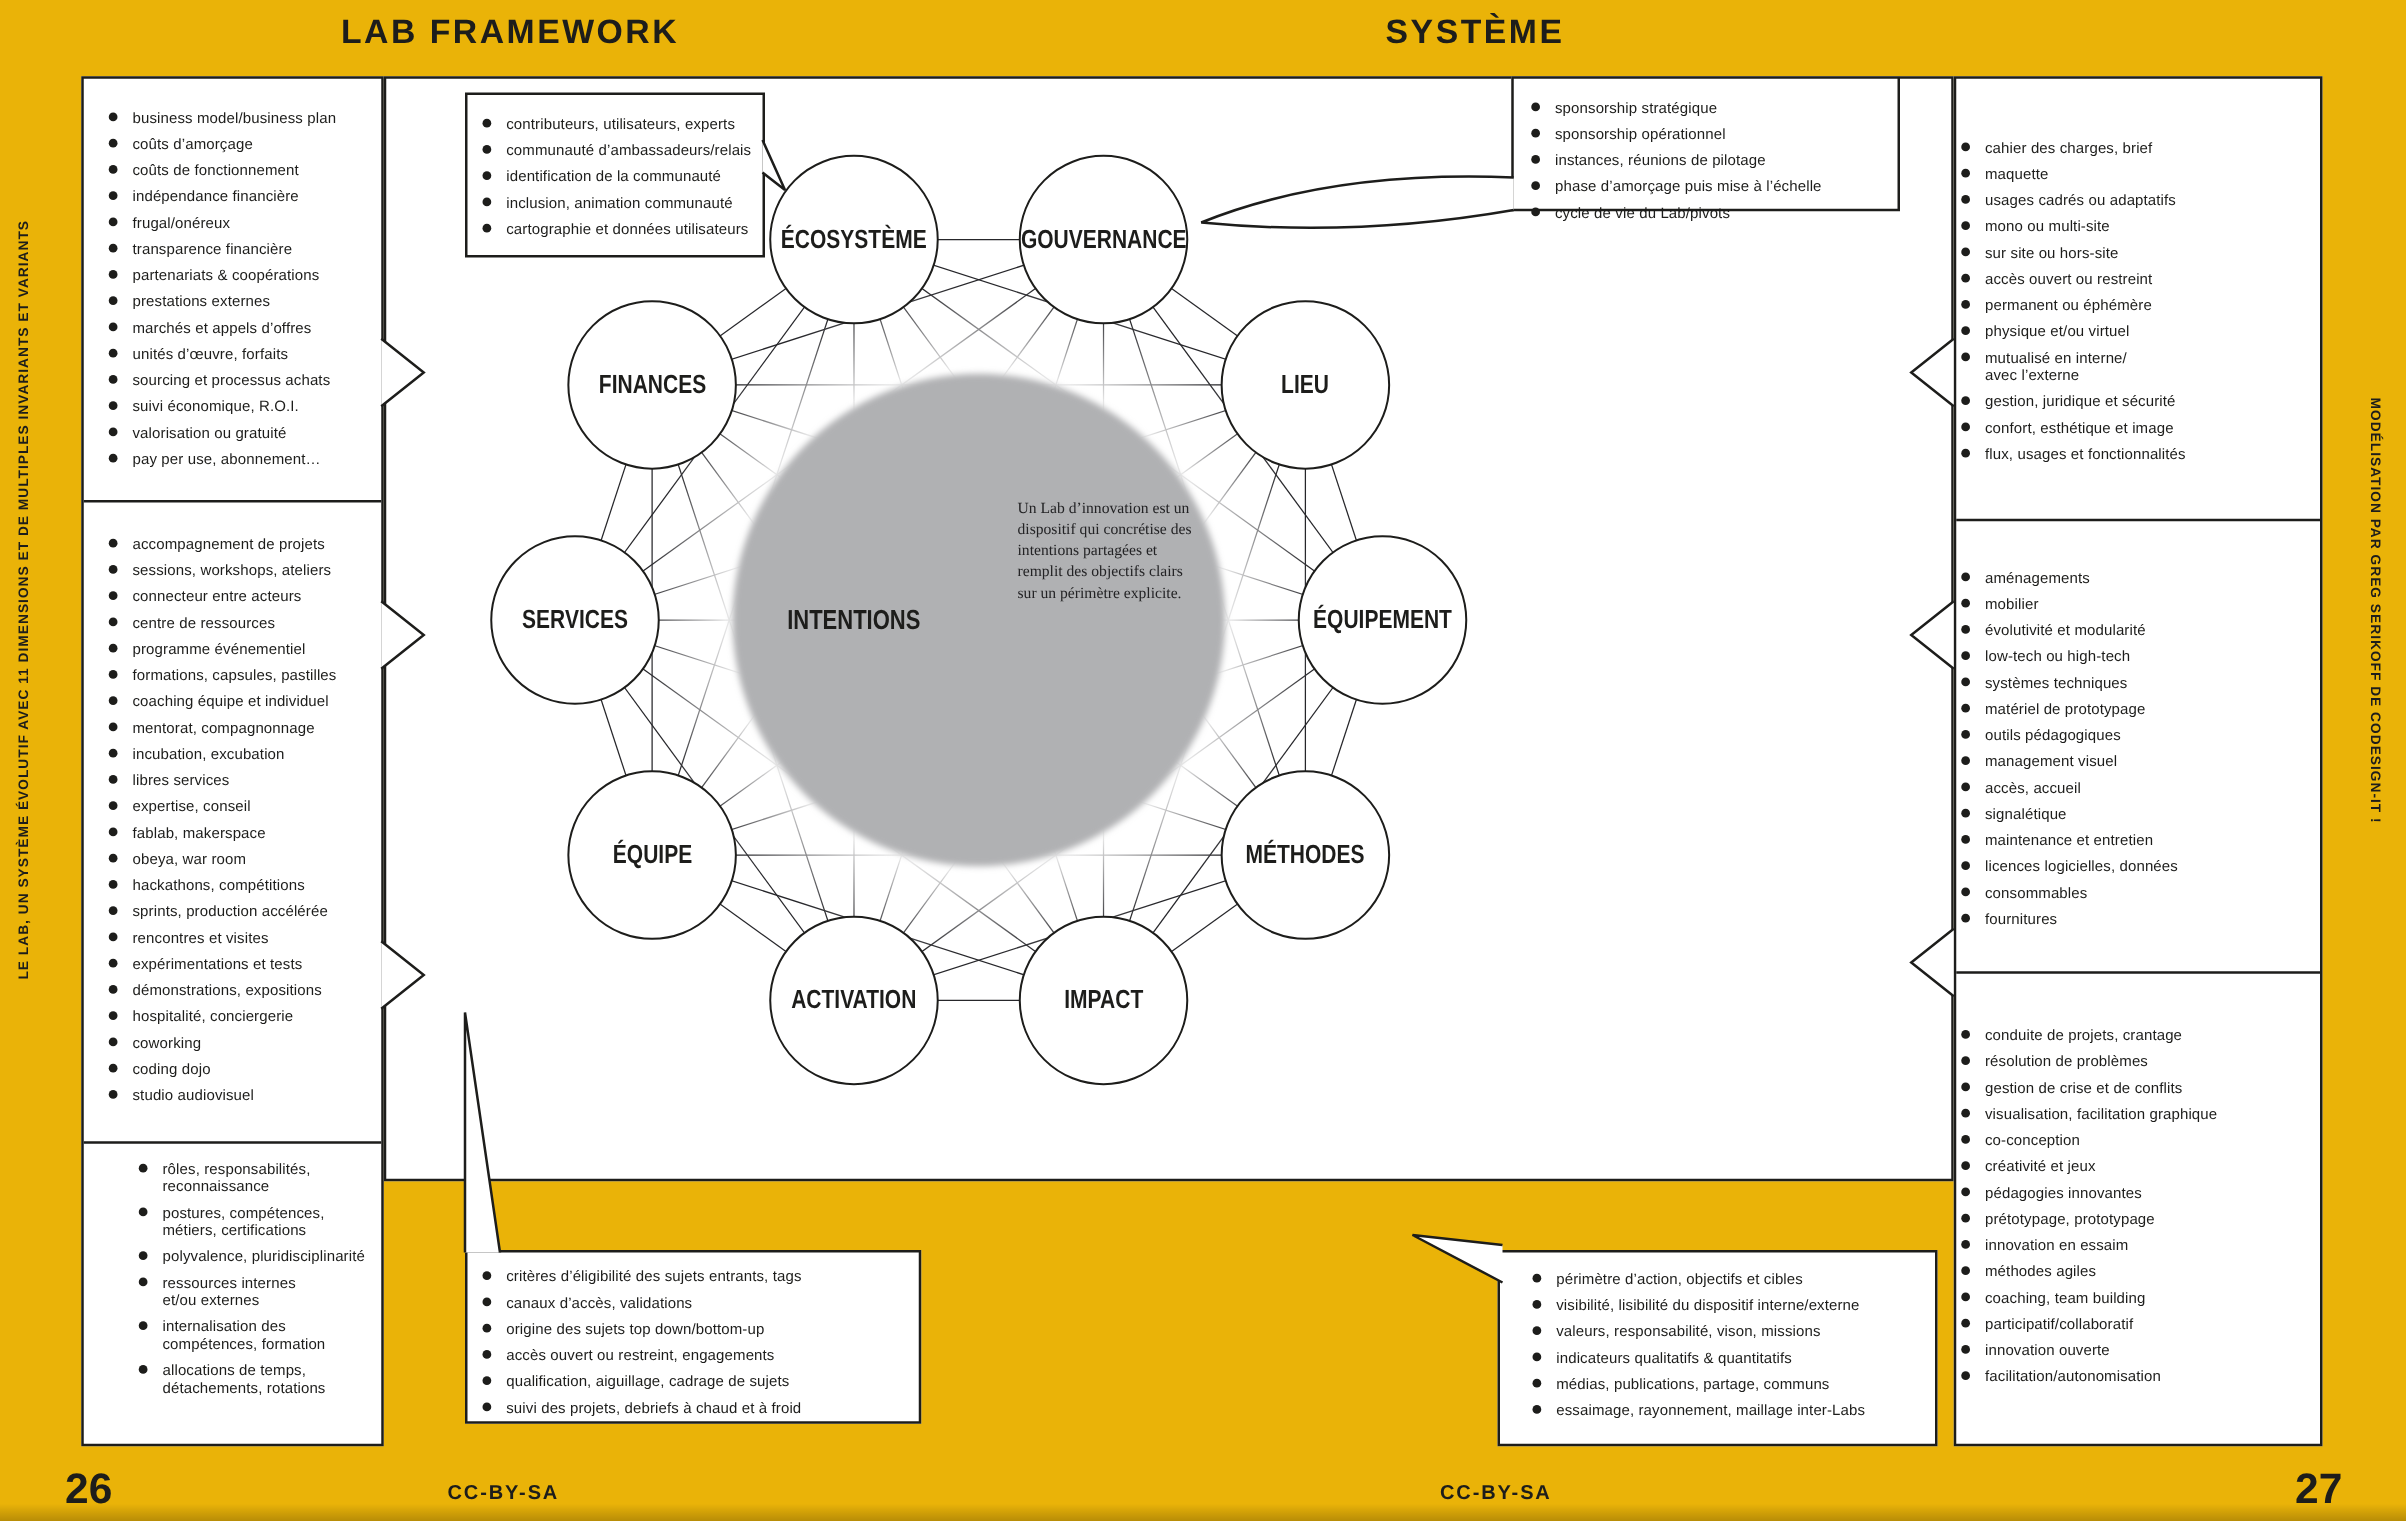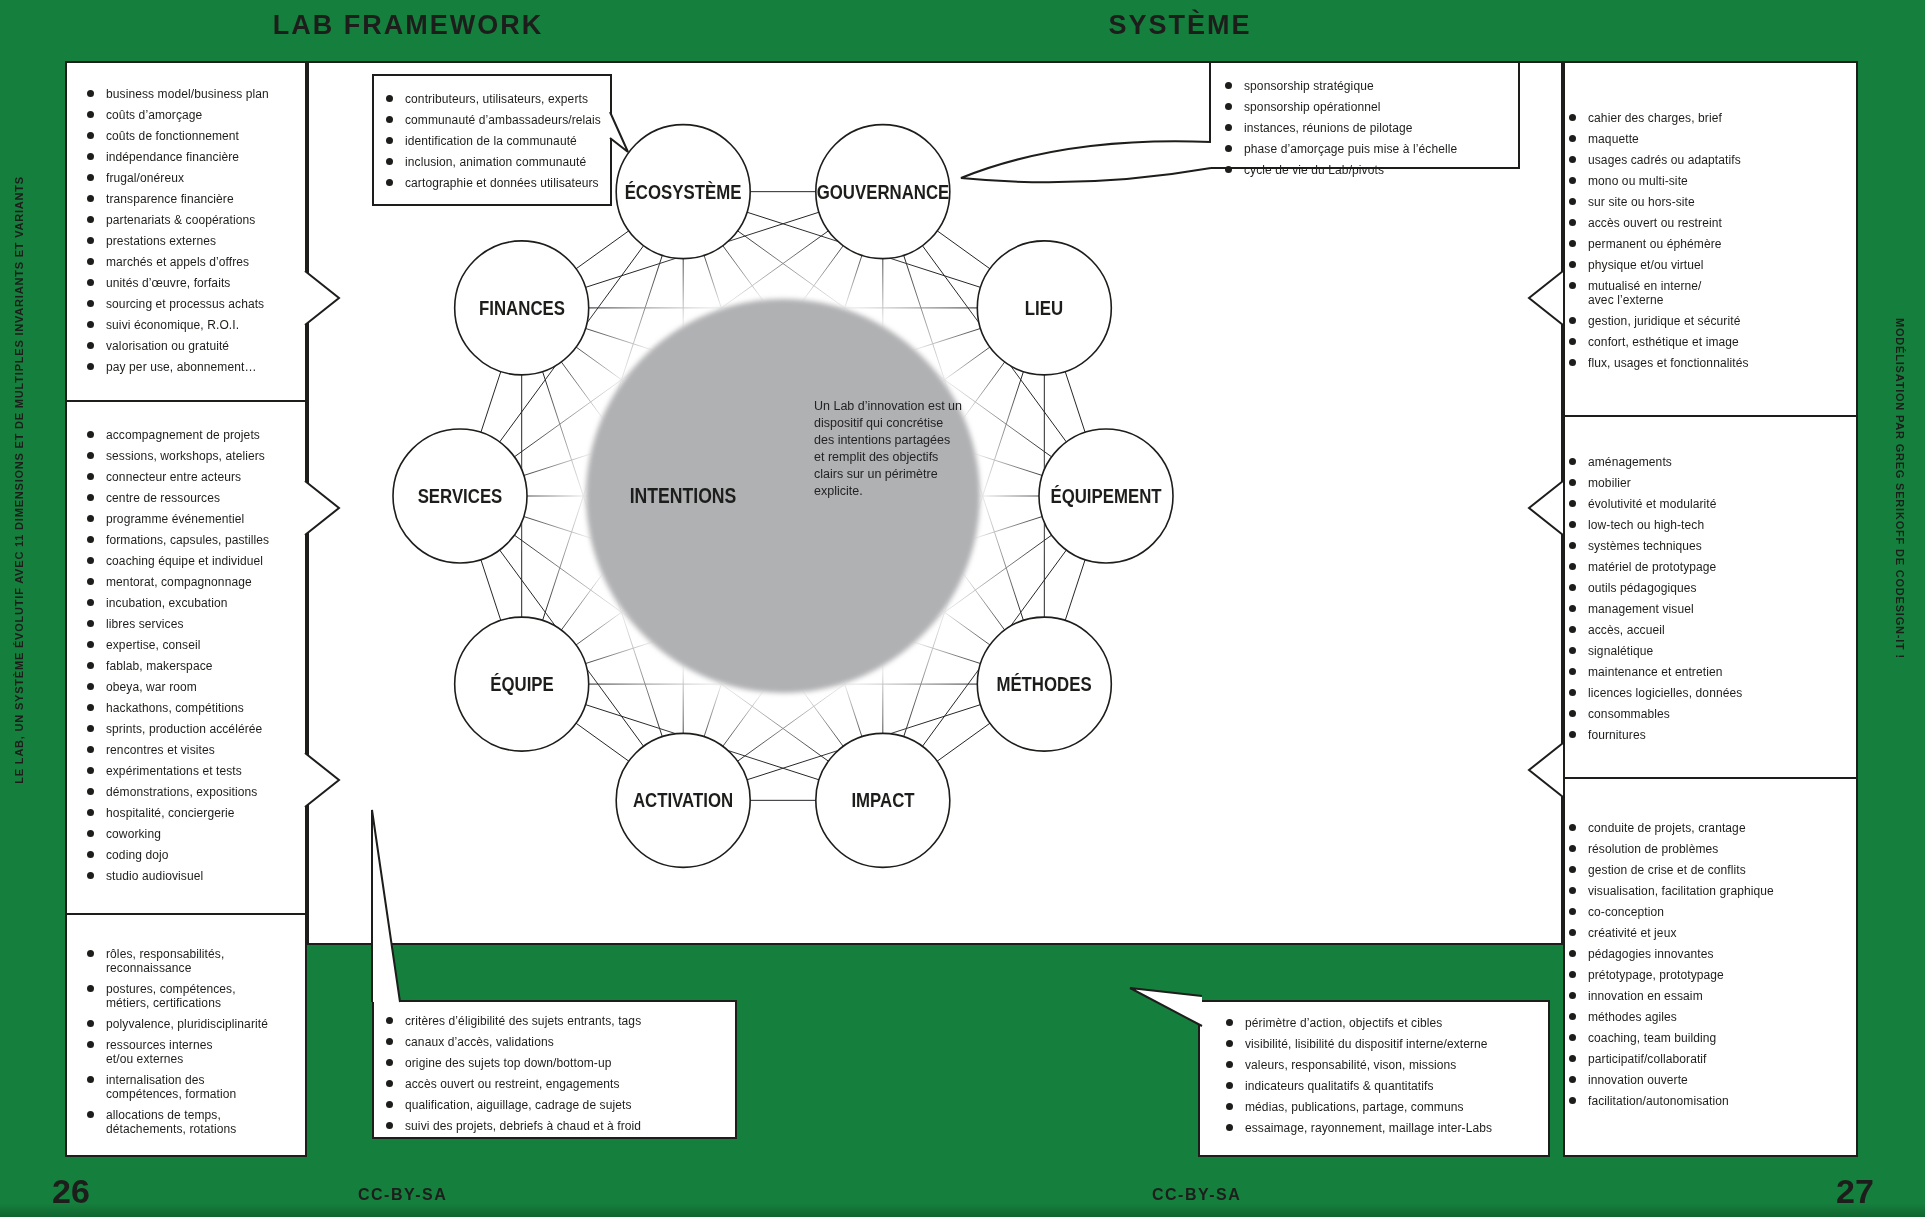--- a/index.html
+++ b/index.html
@@ -14,31 +14,31 @@
   .section{position:absolute;left:0;right:0;box-sizing:border-box;}
   .divider{position:absolute;left:0;right:0;height:2px;background:#1d1d1b;}
   .li{display:flex;align-items:flex-start;margin-bottom:7px;}
   .dot{width:7px;height:7px;border-radius:50%;background:#1d1d1b;margin:3px 12px 0 0;flex:0 0 auto;}
   .txt{font-size:12px;line-height:14px;white-space:pre-line;letter-spacing:0.1px;}
   .diagram-svg{position:absolute;left:307px;top:61px;}
   .dim-label{position:absolute;transform:translate(-50%,-50%) scaleX(0.8);font-size:21px;font-weight:700;
              white-space:nowrap;letter-spacing:0px;}
   .center-label{position:absolute;transform:translate(-50%,-50%) scaleX(0.8);font-size:22px;font-weight:700;}
   .center-text{position:absolute;left:814px;top:398px;width:150px;font-size:12.5px;line-height:17px;color:#232325;}
-  .center-text p{margin:0 0 16px 0;}
+  .center-text p{margin:0 0 16px 0;font-family:Liberation Serif, serif;}
   .tail{position:absolute;overflow:visible;}
   .footer-num{position:absolute;font-size:34px;font-weight:700;}
   .footer-cc{position:absolute;font-size:16px;font-weight:700;letter-spacing:1.5px;}
   .bottom-shade{position:absolute;left:0;right:0;bottom:0;height:14px;
                 background:linear-gradient(180deg,rgba(0,0,0,0),rgba(0,0,0,0.22));}
 </style>
 </head>
 <body>
 
-<div class="canvas" style="background: #15803d;">
+<div class="canvas" style="background: #eab308;">
 
   <div class="title" style="left:408px;">LAB FRAMEWORK</div>
   <div class="title" style="left:1180px;">SYSTÈME</div>
 
   <div class="vtext flip" style="left:13px;top:176px;">LE LAB, UN SYSTÈME ÉVOLUTIF AVEC 11 DIMENSIONS ET DE MULTIPLES INVARIANTS ET VARIANTS</div>
   <div class="vtext" style="left:1894px;top:318px;">MODÉLISATION PAR GREG SERIKOFF DE CODESIGN-IT !</div>
 
   <div class="panel" style="left:307px;top:61px;width:1256px;height:884px;"></div>
 
   <svg class="diagram-svg" width="1256" height="884" viewBox="307 61 1256 884">
@@ -276,21 +276,21 @@
         <div class="li">
           <span class="dot"></span>
           <span class="txt">coding dojo</span>
         </div>
         <div class="li">
           <span class="dot"></span>
           <span class="txt">studio audiovisuel</span>
         </div>
       </div>
     <div class="divider" style="top:850px;"></div>
-    <div class="section" style="top:852px;height:194px;padding:32px 8px 0 20px;">
+    <div class="section" style="top:833px;height:194px;padding:32px 8px 0 20px;margin-left:24px;">
         <div class="li">
           <span class="dot"></span>
           <span class="txt">rôles, responsabilités,
 reconnaissance</span>
         </div>
         <div class="li">
           <span class="dot"></span>
           <span class="txt">postures, compétences,
 métiers, certifications</span>
         </div>

